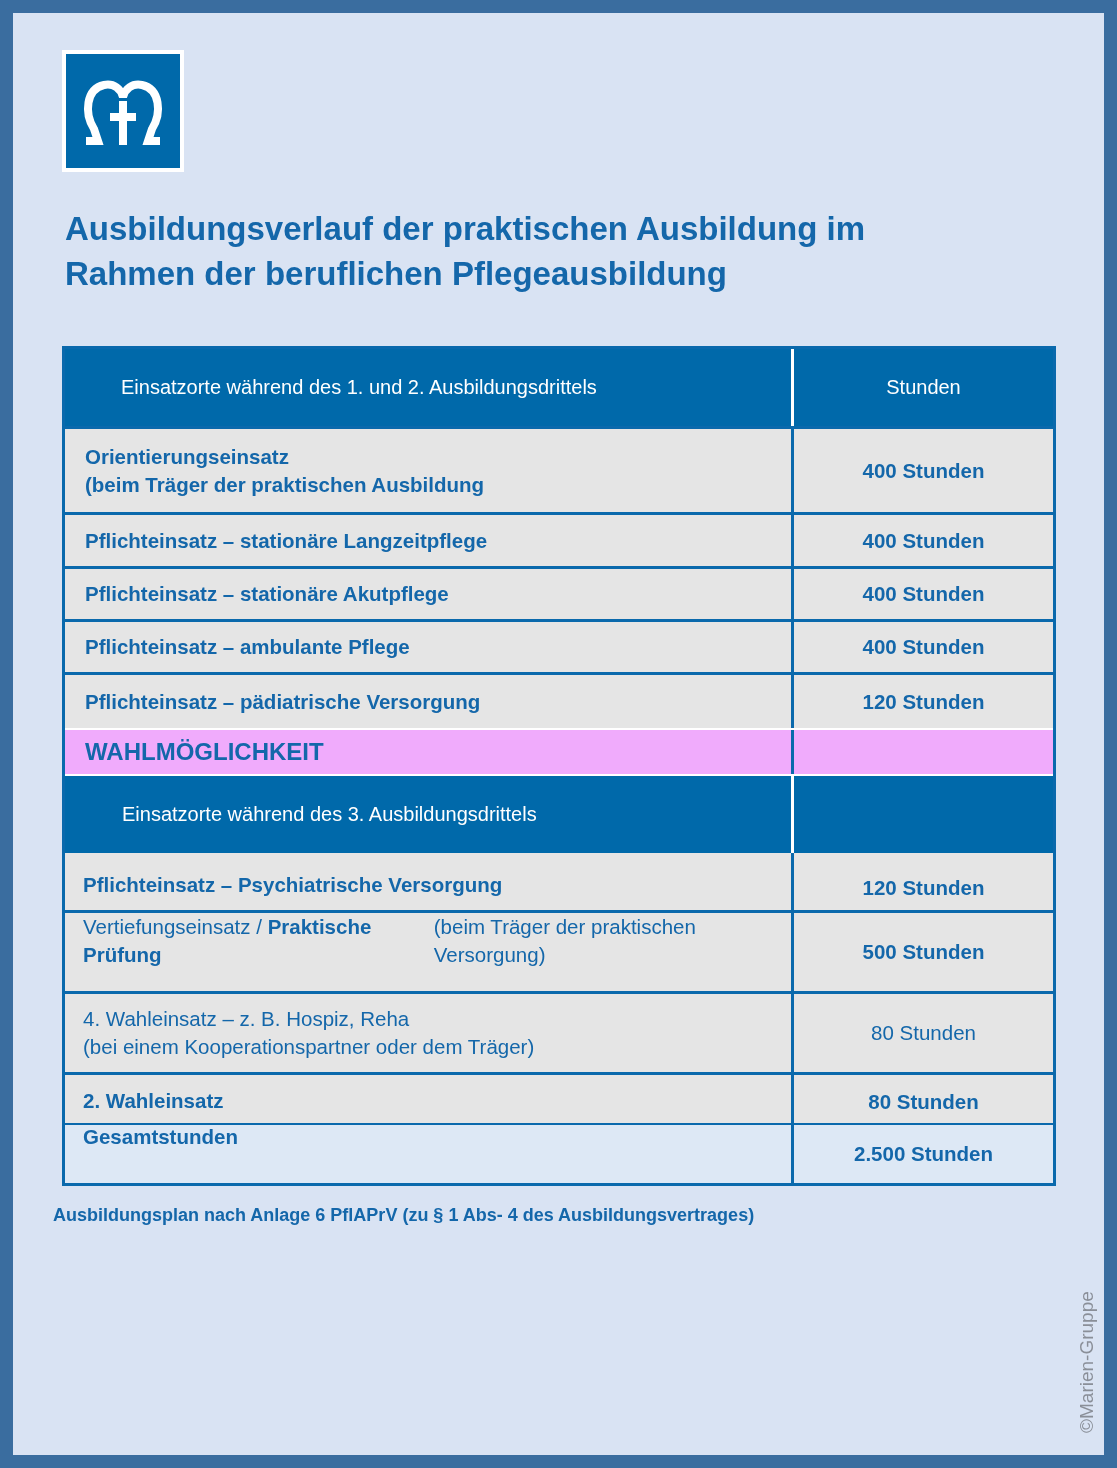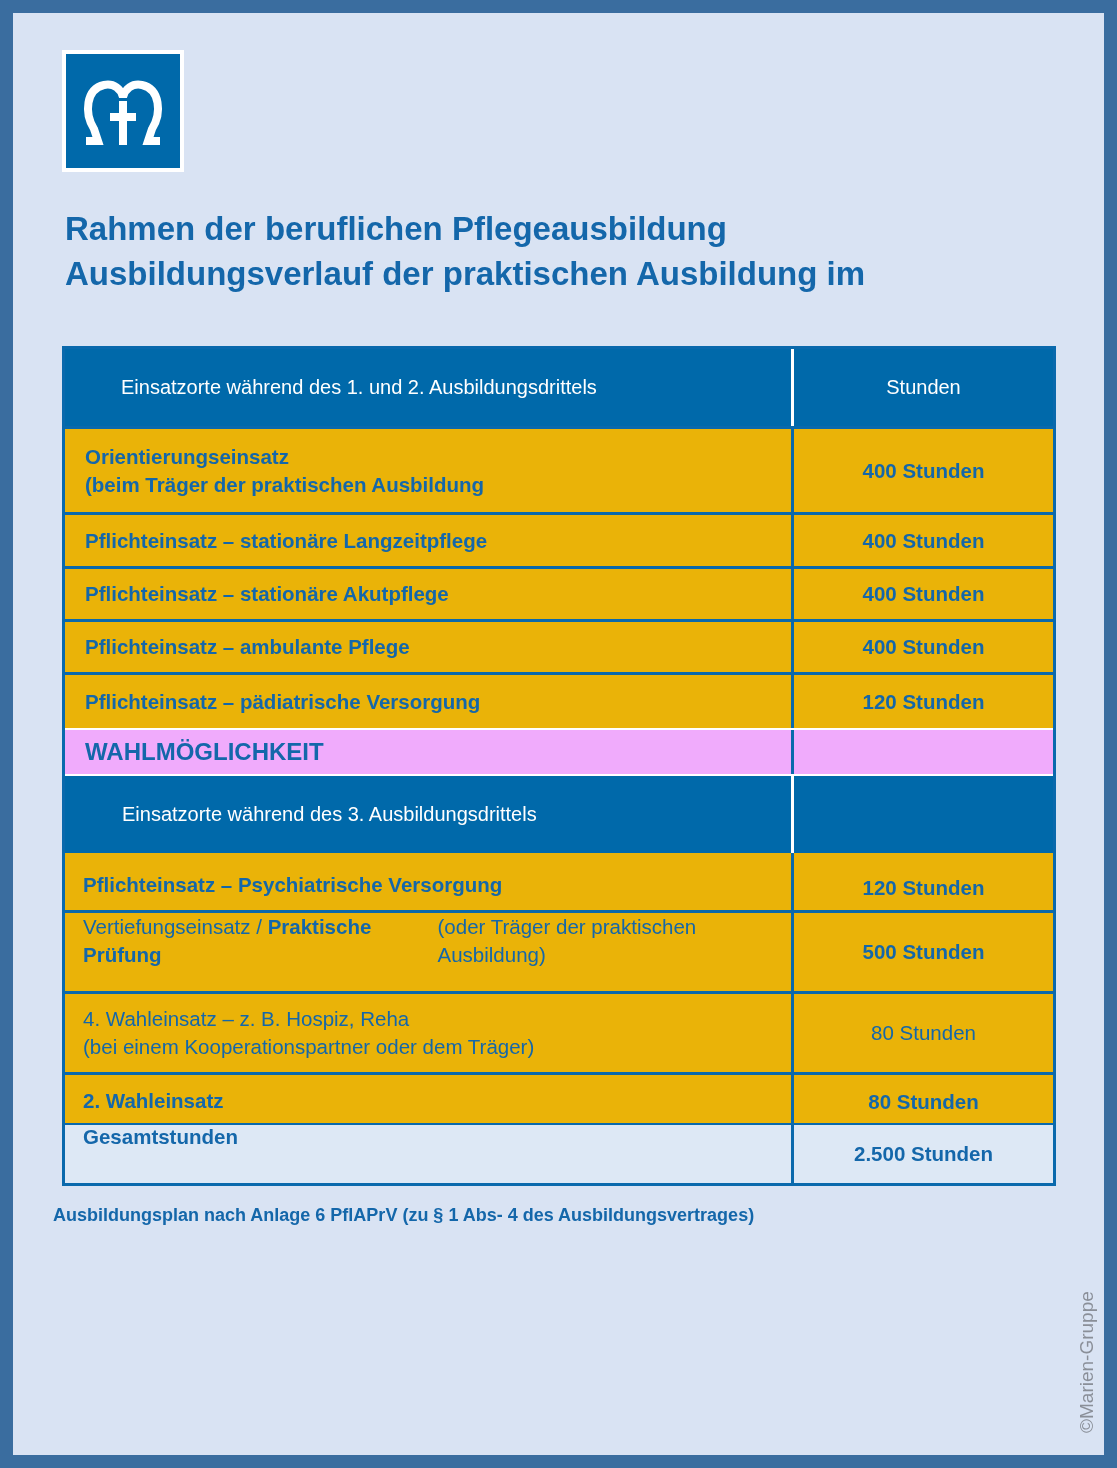--- a/index.html
+++ b/index.html
@@ -58,21 +58,21 @@
   .cell {
     box-sizing: border-box;
     display: flex;
     align-items: center;
   }
   .c1 { width: 726px; padding-left: 20px; }
   .c2 { width: 262px; justify-content: center; border-left: 3px solid #0a69ac; }
   .head { background: #0069aa; color: #fff; font-weight: normal; font-size: 20px; }
   .head .c2 { border-left: 3px solid #fff; }
   .head .c1 { padding-left: 56px; }
-  .data { background: #eab308; color: #1467aa; font-weight: bold; font-size: 20.5px; }
+  .data { background: #e5e5e5; color: #1467aa; font-weight: bold; font-size: 20.5px; }
   .data .c1 { line-height: 28px; }
   .gray { background: #f0abfc; color: #1467aa; font-weight: bold; font-size: 24px; border: 2px solid #fff; border-left: none; border-right: none;}
   .gray .c2 { border-left: 3px solid #0a69ac; }
   .total { background: #dde8f5; color: #1467aa; font-weight: bold; font-size: 20.5px; }
   .normal { font-weight: normal; }
   .note {
     position: absolute;
     left: 40px; top: 1192px;
     color: #1467aa;
     font-weight: bold;
@@ -99,22 +99,22 @@
         <g fill="none" stroke="#fff" stroke-width="8">
           <path d="M6 70 L18 70 L14 58 C4 42 6 18 24 14 C34 12 41 18 43 26 C45 18 52 12 62 14 C80 18 82 42 72 58 L68 70 L80 70"></path>
           <path d="M43 30 L43 74"></path>
           <path d="M30 46 L56 46"></path>
         </g>
       </svg>
     </div>
   </div>
 
   <div class="title">
+    <div>Ausbildungsverlauf der praktischen Ausbildung im</div>
     <div>Rahmen der beruflichen Pflegeausbildung</div>
-    <div>Ausbildungsverlauf der praktischen Ausbildung im</div>
   </div>
 
   <div class="table">
 
     <div class="row head" style="height:77px">
       <div class="cell c1" style="padding-left:56px">Einsatzorte während des 1. und 2. Ausbildungsdrittels</div>
       <div class="cell c2">Stunden</div>
     </div>
 
     <div class="row data" style="height:83px">
@@ -156,21 +156,21 @@
     </div>
 
     <div class="row data" style="height:57px;border-top:none">
       <div class="cell c1" style="padding-left:18px;align-items:flex-start;padding-top:18px">Pflichteinsatz – Psychiatrische Versorgung</div>
       <div class="cell c2" style="padding-top:12px">120 Stunden</div>
     </div>
 
     <div class="row data" style="height:78px">
       <div class="cell c1" style="flex-direction:row;align-items:flex-start;justify-content:flex-start;padding-left:18px">
         <span><span class="normal">Vertiefungseinsatz / </span><span>Praktische Prüfung</span></span>
-        <span class="normal">(oder Träger der praktischen Ausbildung)</span>
+        <span class="normal">(beim Träger der praktischen Versorgung)</span>
       </div>
       <div class="cell c2">500 Stunden</div>
     </div>
 
     <div class="row data normal" style="height:78px">
       <div class="cell c1" style="flex-direction:column;align-items:flex-start;justify-content:center;padding-left:18px">
         <span>4. Wahleinsatz – z. B. Hospiz, Reha</span>
         <span>(bei einem Kooperationspartner oder dem Träger)</span>
       </div>
       <div class="cell c2">80 Stunden</div>

